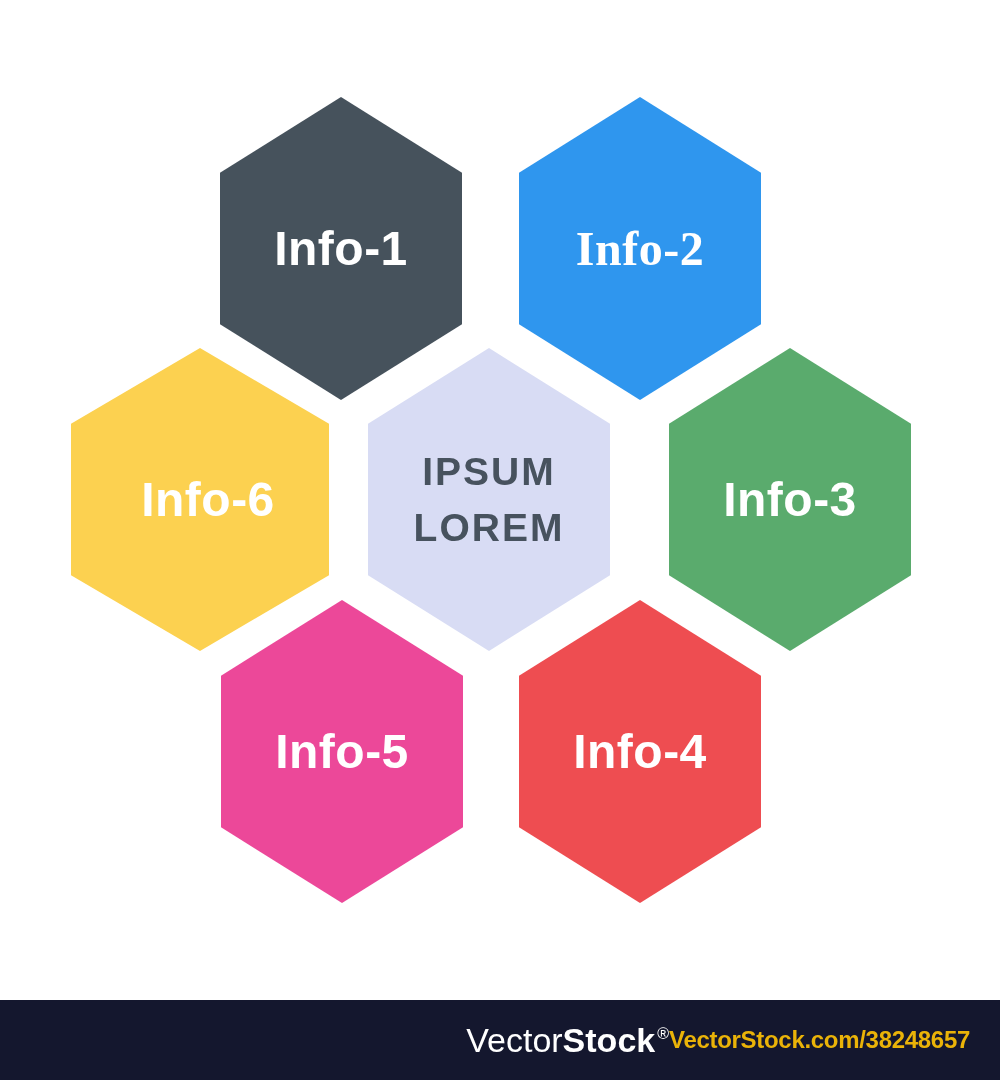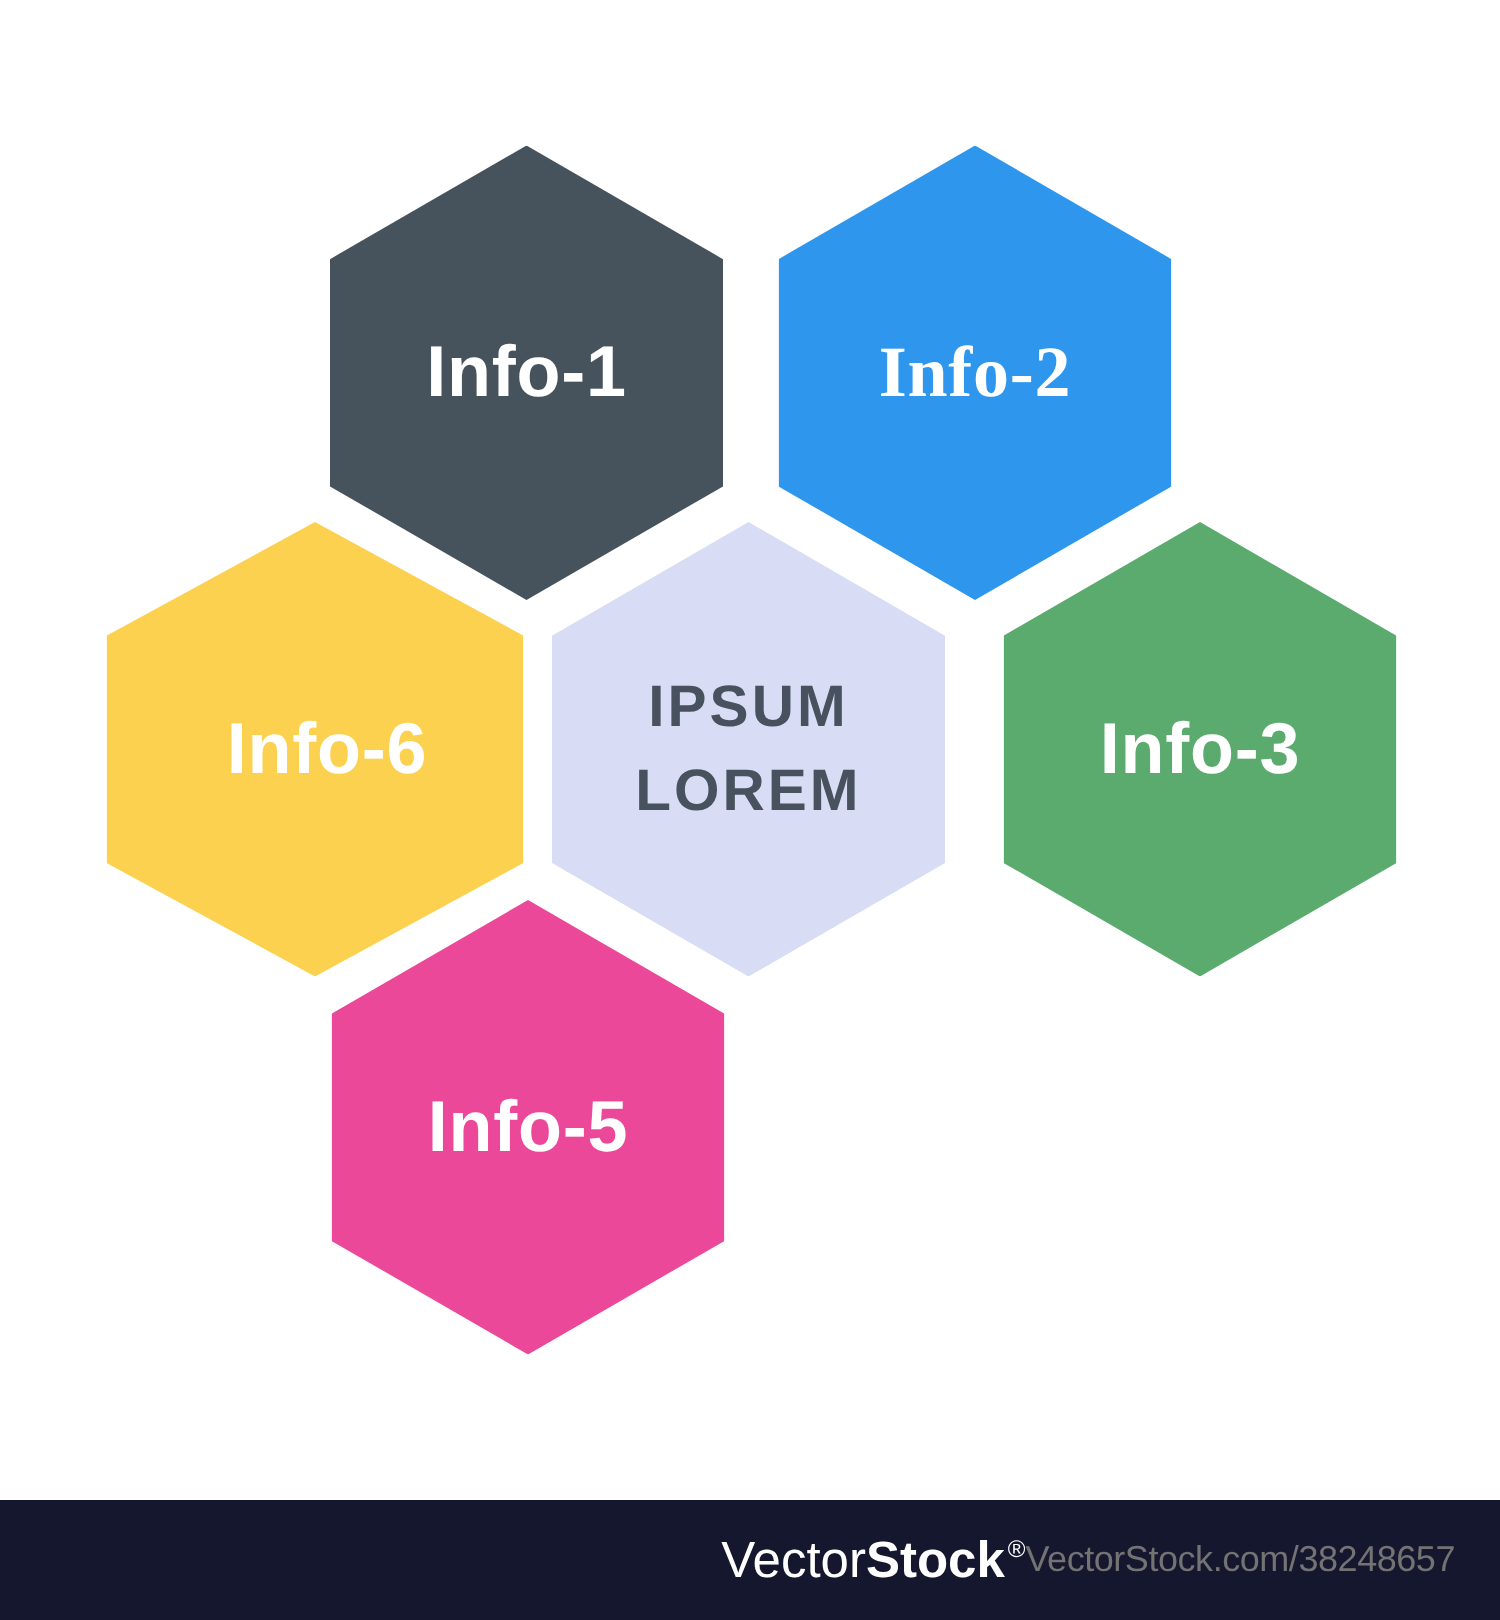--- a/index.html
+++ b/index.html
@@ -10,21 +10,21 @@
   }
   .stage {
     position: relative;
     width: 1000px;
     height: 1080px;
     background: #ffffff;
     overflow: hidden;
   }
   .hex {
     position: absolute;
-    width: 262px;
+    width: 242px;
     height: 303px;
     clip-path: polygon(50% 0%, 100% 25%, 100% 75%, 50% 100%, 0% 75%, 0% 25%);
     display: flex;
     align-items: center;
     justify-content: center;
   }
   .hx1 { left: 220px; top: 97px; }
   .hx2 { left: 519px; top: 97px; }
   .hx3 { left: 669px; top: 348px; }
   .hx4 { left: 519px; top: 600px; }
@@ -65,23 +65,23 @@
   .logo .lt { font-weight: 300; }
   .logo .bd { font-weight: 700; }
   .logo .reg {
     font-weight: 400;
     font-size: 16px;
     position: relative;
     top: -13px;
     margin-left: 2px;
   }
   .url {
-    color: #737373;
+    color: #eab308;
     font-size: 24px;
-    font-weight: 400;
+    font-weight: 700;
     letter-spacing: -0.3px;
     white-space: nowrap;
   }
 </style>
 </head>
 <body>
 
 <div class="stage">
 
   <div class="hex hx1" style="background: rgb(70, 82, 92); color: rgb(255, 255, 255);">
@@ -89,20 +89,23 @@
   </div>
 
   <div class="hex hx2" style="background: rgb(47, 150, 238); color: rgb(255, 255, 255); font-family: Liberation Serif, serif;">
     <span class="hex-label">Info-2</span>
   </div>
 
   <div class="hex hx3" style="background: rgb(90, 171, 109); color: rgb(255, 255, 255);">
     <span class="hex-label">Info-3</span>
   </div>
 
+  <div class="hex hx4" style="background: rgb(238, 77, 81); color: rgb(255, 255, 255);">
+    <span class="hex-label">Info-4</span>
+  </div>
 
   <div class="hex hx5" style="background: #ec4899; color: rgb(255, 255, 255);">
     <span class="hex-label">Info-5</span>
   </div>
 
   <div class="hex hx6" style="background: rgb(252, 209, 80); color: rgb(255, 255, 255);">
     <span class="hex-label">Info-6</span>
   </div>
 
   <div class="hex hxc" style="background: rgb(216, 220, 244); color: rgb(71, 82, 94);">

